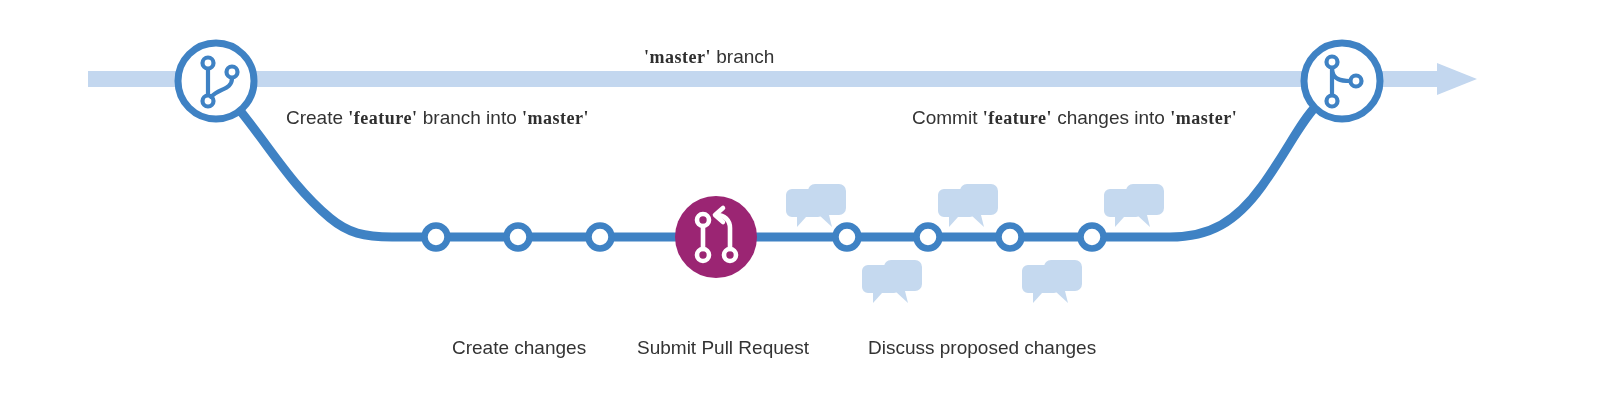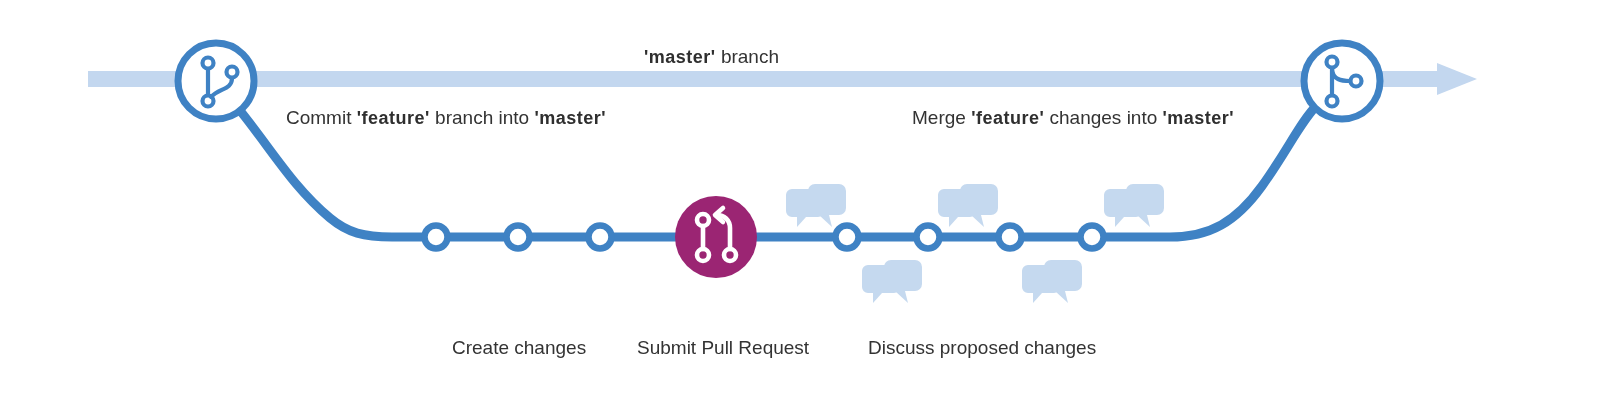--- a/index.html
+++ b/index.html
@@ -29,21 +29,21 @@
   }
   .diag-label {
     position: absolute;
     white-space: nowrap;
     color: #333333;
     font-family: "Liberation Sans", sans-serif;
     font-size: 19px;
     line-height: 24px;
   }
   .diag-label .mono {
-    font-family: Liberation Sans, sans-serif;
+    font-family: Liberation Serif, serif;
     font-weight: bold;
     font-size: 18px;
     color: #2f2f2f;
     letter-spacing: 0.5px;
   }
   #label-master-branch {
     left: 644px;
     top: 45px;
   }
   #label-create-branch {
@@ -161,25 +161,25 @@
     <use href="#comment-pair" x="860" y="259" width="64" height="46"></use>
     <use href="#comment-pair" x="1020" y="259" width="64" height="46"></use>
 
   </svg>
 
   <div class="diag-label" id="label-master-branch">
     <span class="mono">'master'</span><span> branch</span>
   </div>
 
   <div class="diag-label" id="label-create-branch">
-    <span>Commit </span><span class="mono">'feature'</span><span> branch into </span><span class="mono">'master'</span>
+    <span>Create </span><span class="mono">'feature'</span><span> branch into </span><span class="mono">'master'</span>
   </div>
 
   <div class="diag-label" id="label-merge-branch">
-    <span>Merge </span><span class="mono">'feature'</span><span> changes into </span><span class="mono">'master'</span>
+    <span>Commit </span><span class="mono">'feature'</span><span> changes into </span><span class="mono">'master'</span>
   </div>
 
   <div class="diag-label" id="label-commit-changes">Create changes</div>
 
   <div class="diag-label" id="label-submit-pr">Submit Pull Request</div>
 
   <div class="diag-label" id="label-discuss">Discuss proposed changes</div>
 
 </div>
 

